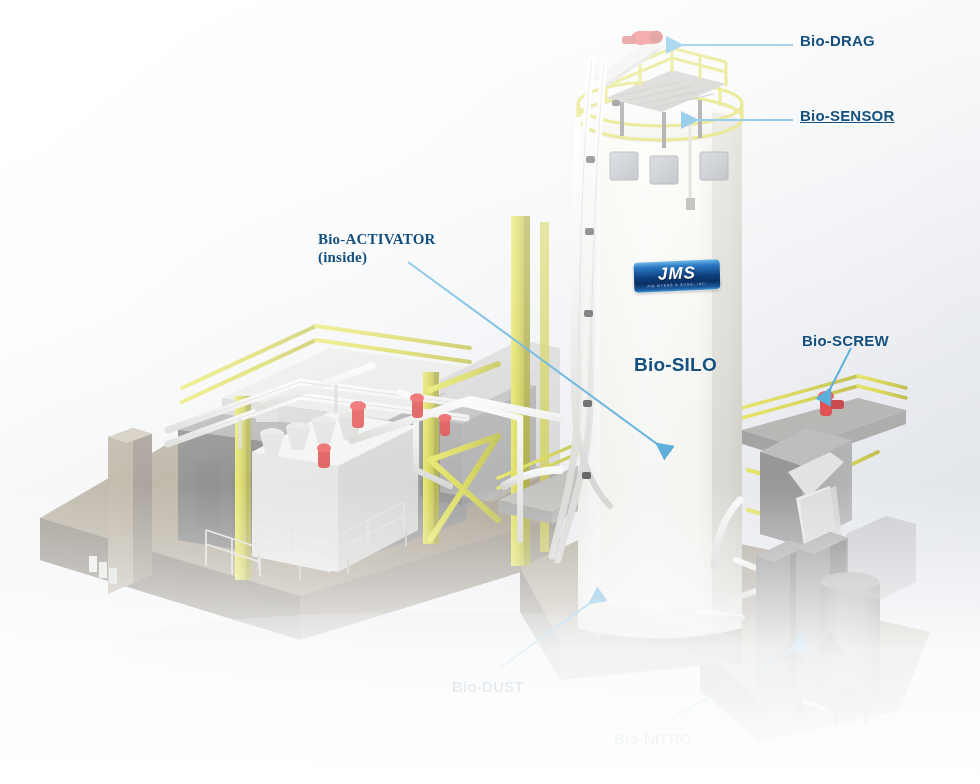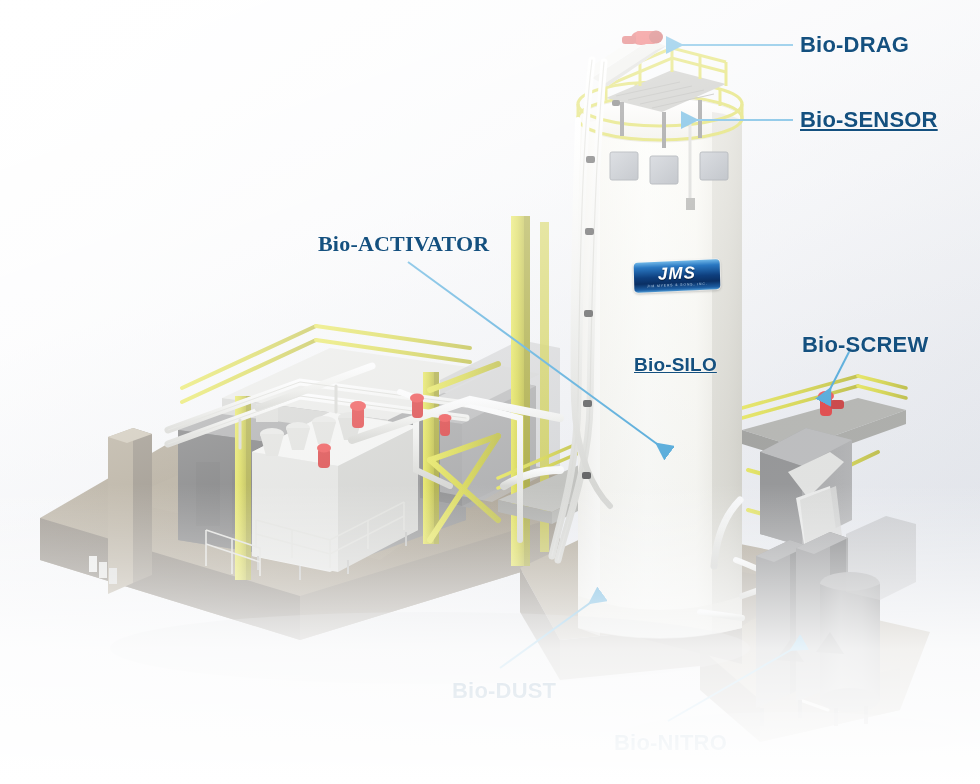--- a/index.html
+++ b/index.html
@@ -24,21 +24,21 @@
   #bg-floorglow{
     position:absolute;left:0;right:0;bottom:0;height:300px;
     background:linear-gradient(to bottom, rgba(255,255,255,0) 0%, rgba(255,255,255,.85) 55%, #ffffff 100%);
     pointer-events:none;
   }
   svg.scene{position:absolute;inset:0;width:980px;height:784px;}
   .lbl{
     position:absolute;
     color:#14507f;
     font-family:"Liberation Sans", sans-serif;
-    font-size:22px;
+    font-size:15px;
     font-weight:700;
     letter-spacing:.2px;
     white-space:nowrap;
     line-height:1.18;
     text-shadow:0 0 2px rgba(255,255,255,.9);
   }
   .lbl .sub{font-weight:700;display:block;}
   .lbl-silo{font-size:19px;}
   .logo{
     position:absolute;
@@ -606,23 +606,24 @@
   <div class="lbl" style="left:800px;top:32px;">
     <span>Bio-DRAG</span>
   </div>
 
   <div class="lbl" style="left:800px;top:107px;text-decoration:underline;">
     <span>Bio-SENSOR</span>
   </div>
 
   <div class="lbl" style="left:318px;top:231px;font-family:Liberation Serif, serif;">
     <span>Bio-ACTIVATOR</span>
-  </div>
-
-  <div class="lbl lbl-silo" style="left:634px;top:354px;text-decoration:underline;">
+    <span class="sub">(inside)</span>
+  </div>
+
+  <div class="lbl lbl-silo" style="left:634px;top:354px;">
     <span>Bio-SILO</span>
   </div>
 
   <div class="lbl" style="left:802px;top:326px;margin-top:6px;">
     <span>Bio-SCREW</span>
   </div>
 
   <div class="lbl" style="left:452px;top:678px;">
     <span>Bio-DUST</span>
   </div>

